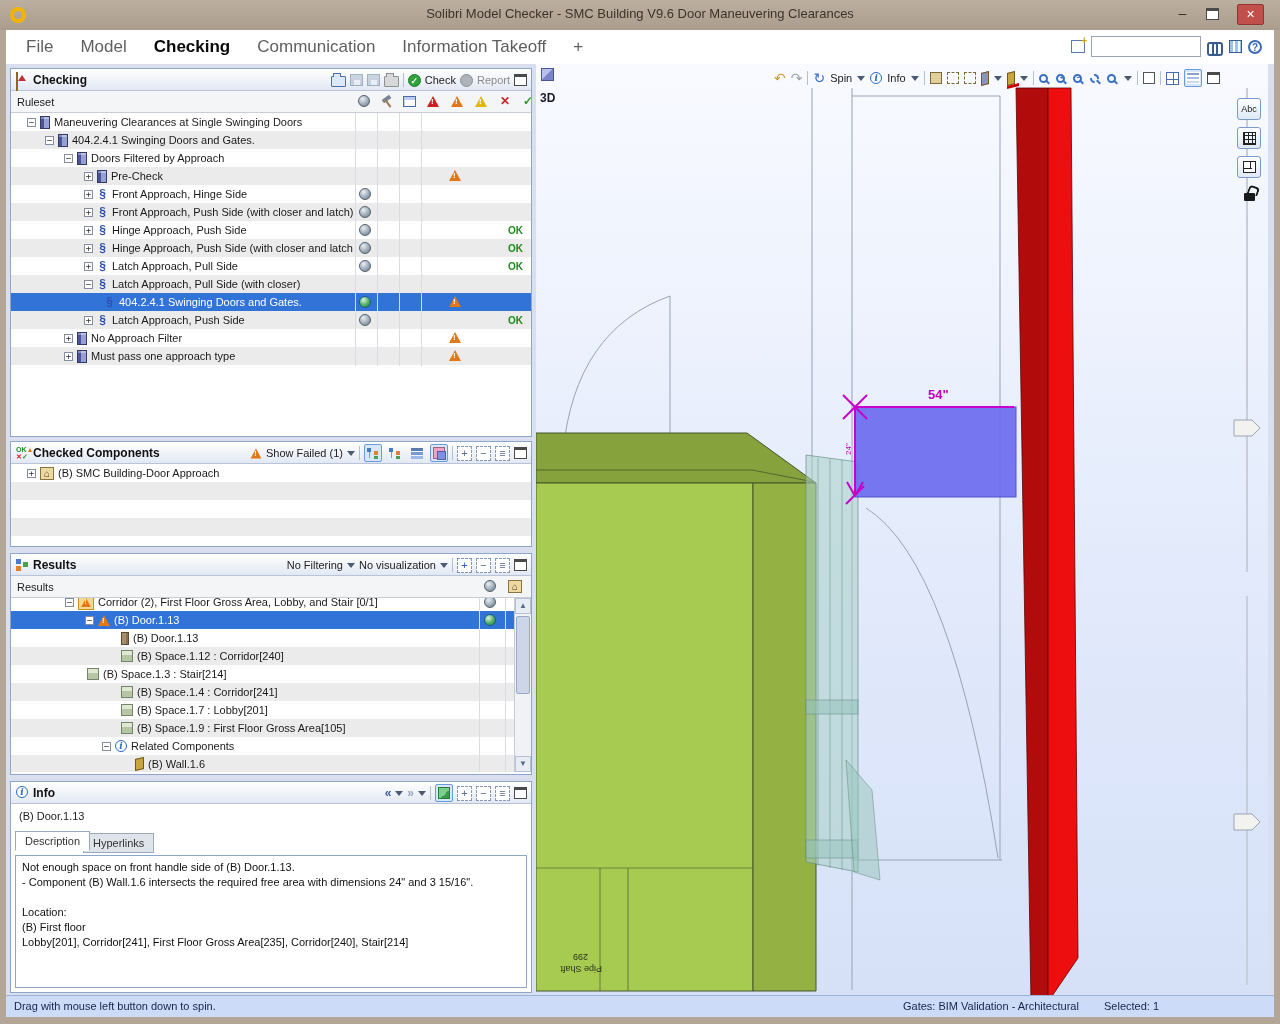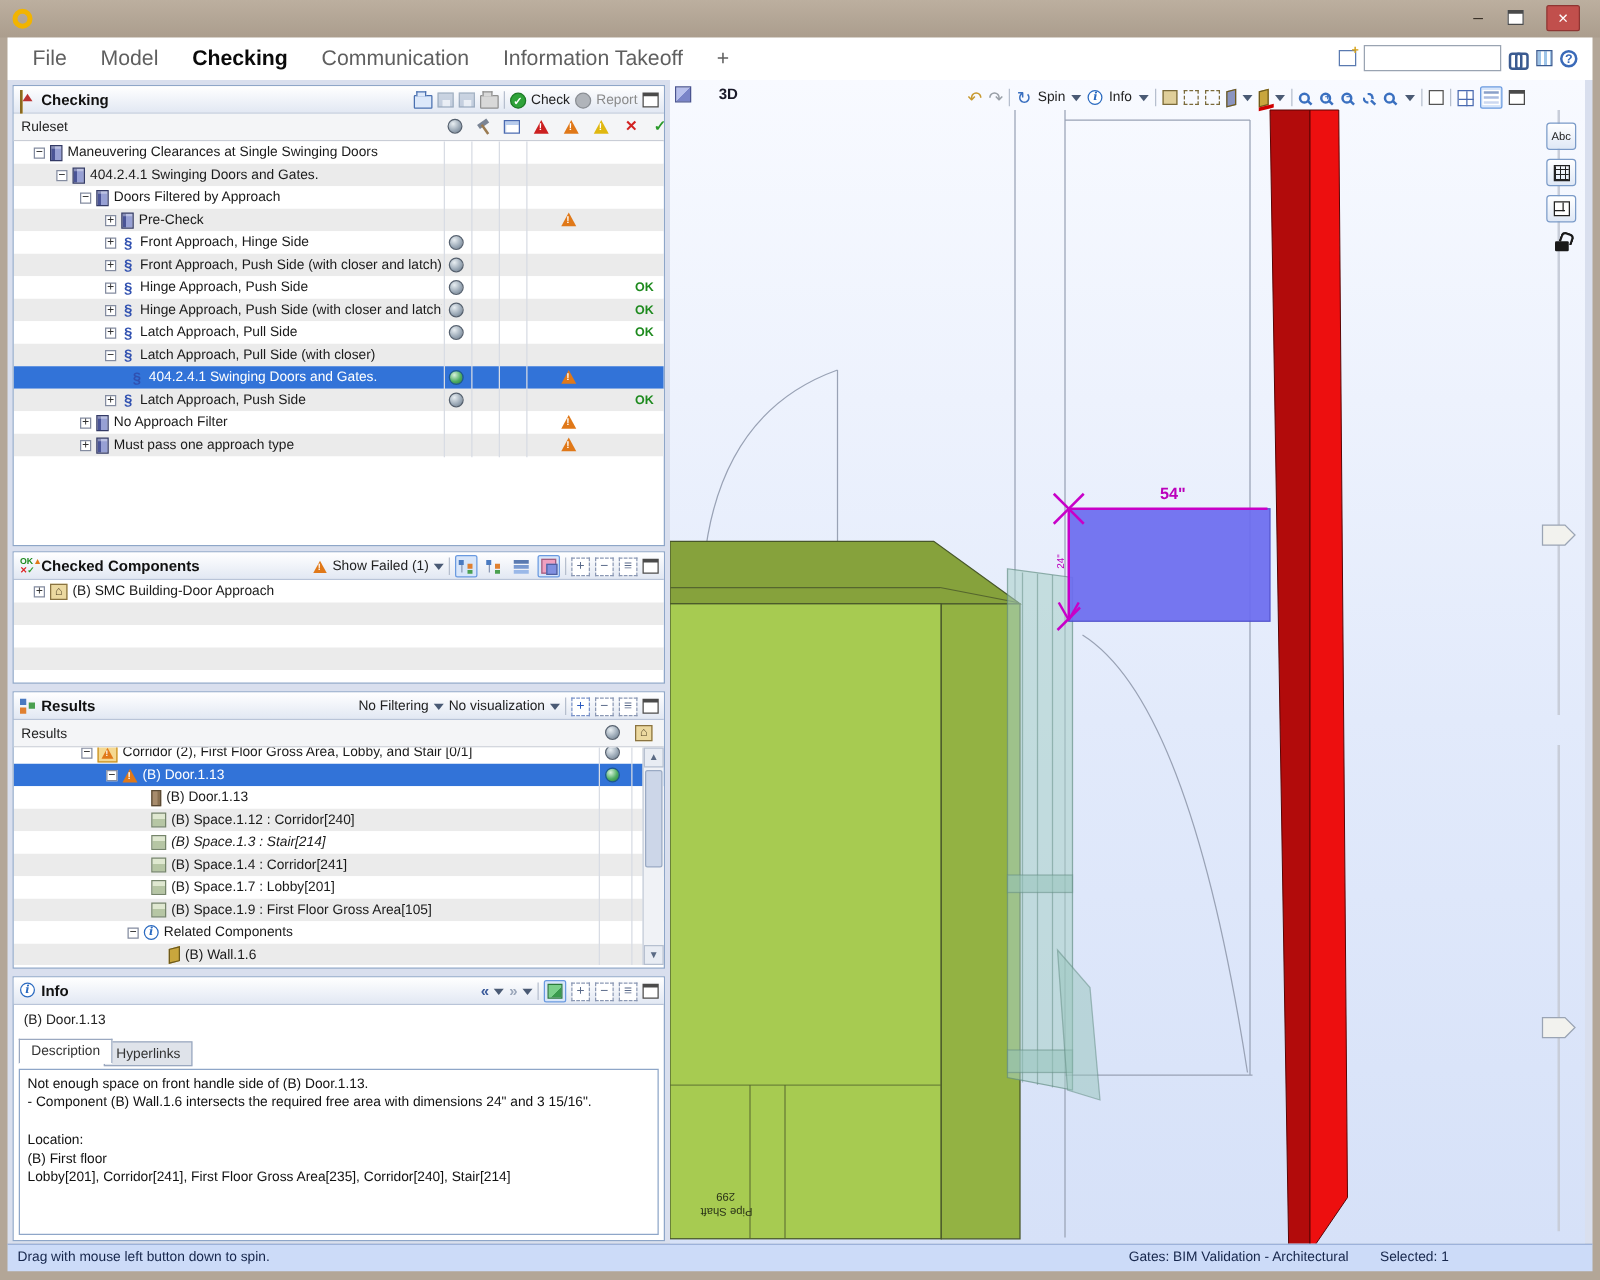--- a/index.html
+++ b/index.html
@@ -117,21 +117,21 @@
   .vscroll { position:absolute; width:17px; background:#f0f2f6; border-left:1px solid #c4ccd8; }
   .vs-btn { position:absolute; left:0; width:16px; height:16px; background:#e8ecf3; border:1px solid #b6c0d0; color:#5a6a84; font-size:8px; text-align:center; line-height:14px; }
   .vs-thumb { position:absolute; left:1px; width:14px; background:#ccd6e8; border:1px solid #9aaac4; border-radius:2px; }
 
   
   .tab { position:absolute; font-size:11px; padding:3px 9px; border:1px solid #9aa8c0; background:#dfe3ea; color:#333; }
   .tab.active { background:#fff; border-bottom-color:#fff; z-index:2; }
   #info-textbox { position:absolute; left:4px; right:4px; bottom:4px; top:73px; border:1px solid #8ea6c8; background:#fff; font-size:11px; color:#111; padding:4px 6px; white-space:pre-line; line-height:15px; overflow:hidden; }
 
   
-  #vp-head { position:absolute; left:540px; top:68px; display:flex; align-items:center; gap:22px; }
+  #vp-head { position:absolute; left:540px; top:68px; display:flex; align-items:center; gap:10px;flex-direction:column; }
   .cube-icon { width:13px; height:13px; background:linear-gradient(135deg,#b8c0ec 0 50%,#7a84c8 50%); border:1px solid #4a5490; }
   #vp-title { font-size:12px; font-weight:bold; color:#1a1a2a; }
   #vp-tools { position:absolute; left:774px; top:66px; height:24px; display:flex; align-items:center; gap:5px; }
   .vt-glyph { font-size:14px; line-height:16px; }
   .gold { color:#c89a30; } .grayc { color:#9aa0a8; } .bluec { color:#3a70c0; }
   .lens { position:relative; width:9px; height:9px; border:2px solid #3a70c0; border-radius:50%; margin-right:3px; }
   .lens::after { content:""; position:absolute; width:5px; height:2px; background:#3a70c0; transform:rotate(45deg); right:-4px; bottom:-2px; }
   .lens i { position:absolute; left:0; top:-3px; width:9px; text-align:center; font-style:normal; font-size:8px; font-weight:bold; color:#3a70c0; line-height:9px; }
   .lens.dashed { border-style:dashed; }
   .vcube { width:12px; height:12px; background:#e0cf9a; border:1px solid #7a6a3a; }
@@ -161,20 +161,21 @@
   .winplus { width:14px; height:13px; border:1px solid #5a7ab0; background:#fff; position:relative; }
   .winplus::after { content:"+"; position:absolute; right:-3px; top:-6px; color:#d4a017; font-weight:bold; font-size:10px; }
 </style>
 </head>
 <body>
 
 <div id="root">
 
   <div id="titlebar">
     <div id="app-logo"></div>
+    <div id="win-title">Solibri Model Checker - SMC Building V9.6 Door Maneuvering Clearances</div>
     <div id="btn-min" class="winbtn">–</div>
     <div id="btn-max" class="winbtn"><span class="maxbtn" style="display:inline-block;margin-top:4px"></span></div>
     <div id="btn-close" class="winbtn">×</div>
   </div>
 
   <div id="menubar">
     <div id="menus">
         <span class="menu-item">File</span>
         <span class="menu-item">Model</span>
         <span class="menu-item active">Checking</span>
@@ -555,21 +556,21 @@
             <span class="rtext">(B) Door.1.13</span>
           </span>
         </div>
         <div class="trow alt">
           <span class="rlab" style="padding-left: 110px; right: 70px;">
             <span class="ic ic-space"></span>
             <span class="rtext">(B) Space.1.12 : Corridor[240]</span>
           </span>
         </div>
         <div class="trow">
-          <span class="rlab" style="padding-left: 110px; right: 70px; font-style: italic;">
+          <span class="rlab" style="padding-left: 76px; right: 70px;">
             <span class="ic ic-space"></span>
             <span class="rtext">(B) Space.1.3 : Stair[214]</span>
           </span>
         </div>
         <div class="trow alt">
           <span class="rlab" style="padding-left: 110px; right: 70px;">
             <span class="ic ic-space"></span>
             <span class="rtext">(B) Space.1.4 : Corridor[241]</span>
           </span>
         </div>

